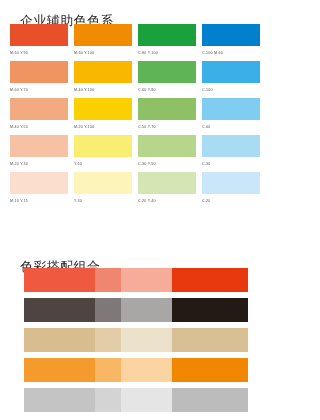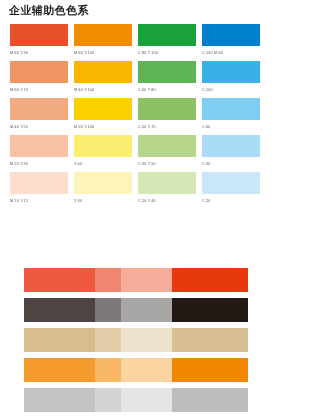--- a/index.html
+++ b/index.html
@@ -16,26 +16,26 @@
   }
   .page {
     width: 270px;
     height: 420px;
     position: relative;
     box-sizing: border-box;
   }
 
   
   .section-title {
-    font-size: 11px;
+    font-size: 13px;
     line-height: 12px;
     color: #231f20;
-    font-weight: 700;
+    font-weight: 400;
     letter-spacing: 0.4px;
-    margin: 0;
+    margin: 11px;
     padding: 0;
   }
   #section-aux-title {
     position: absolute;
     left: 9px;
     top: 4px;
   }
   #section-combo-title {
     position: absolute;
     left: 9px;
@@ -175,20 +175,21 @@
       <div class="swatch-cell">
         <span class="swatch-chip" style="background: rgb(211, 230, 180);"></span>
         <span class="swatch-label">C.20  Y.40</span>
       </div>
       <div class="swatch-cell">
         <span class="swatch-chip" style="background: rgb(201, 231, 248);"></span>
         <span class="swatch-label">C.20</span>
       </div>
     </div>
 
+  <h1 class="section-title" id="section-combo-title">色彩搭配组合</h1>
 
   <div class="combo-stack">
       <div class="combo-row">
         <span class="combo-seg" style="background: rgb(238, 89, 64); width: 71px;"></span>
         <span class="combo-seg" style="background: rgb(240, 134, 112); width: 26px;"></span>
         <span class="combo-seg" style="background: rgb(247, 171, 153); width: 51px;"></span>
         <span class="combo-seg" style="background: rgb(232, 56, 13); width: 76px;"></span>
       </div>
       <div class="combo-row">
         <span class="combo-seg" style="background: rgb(78, 68, 65); width: 71px;"></span>

